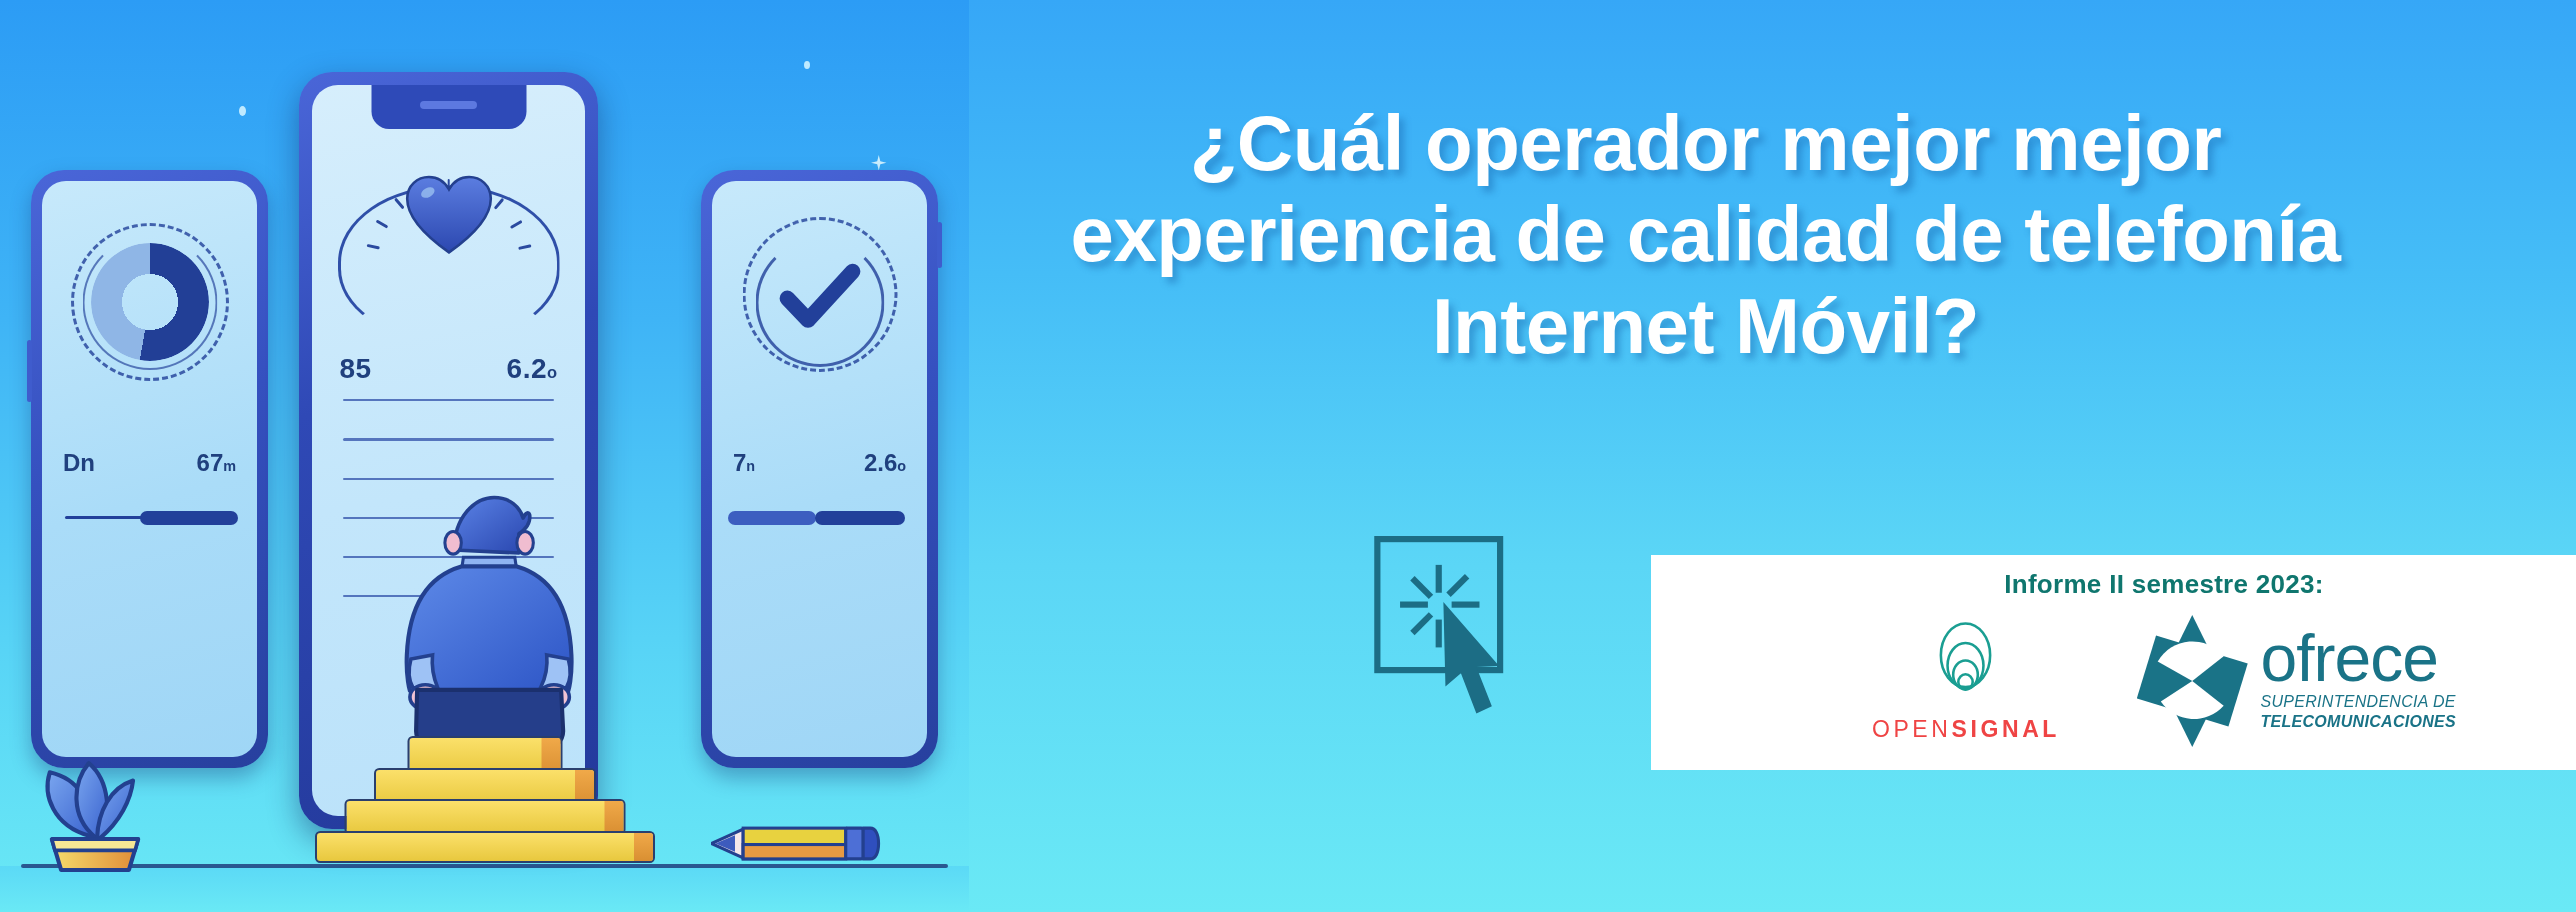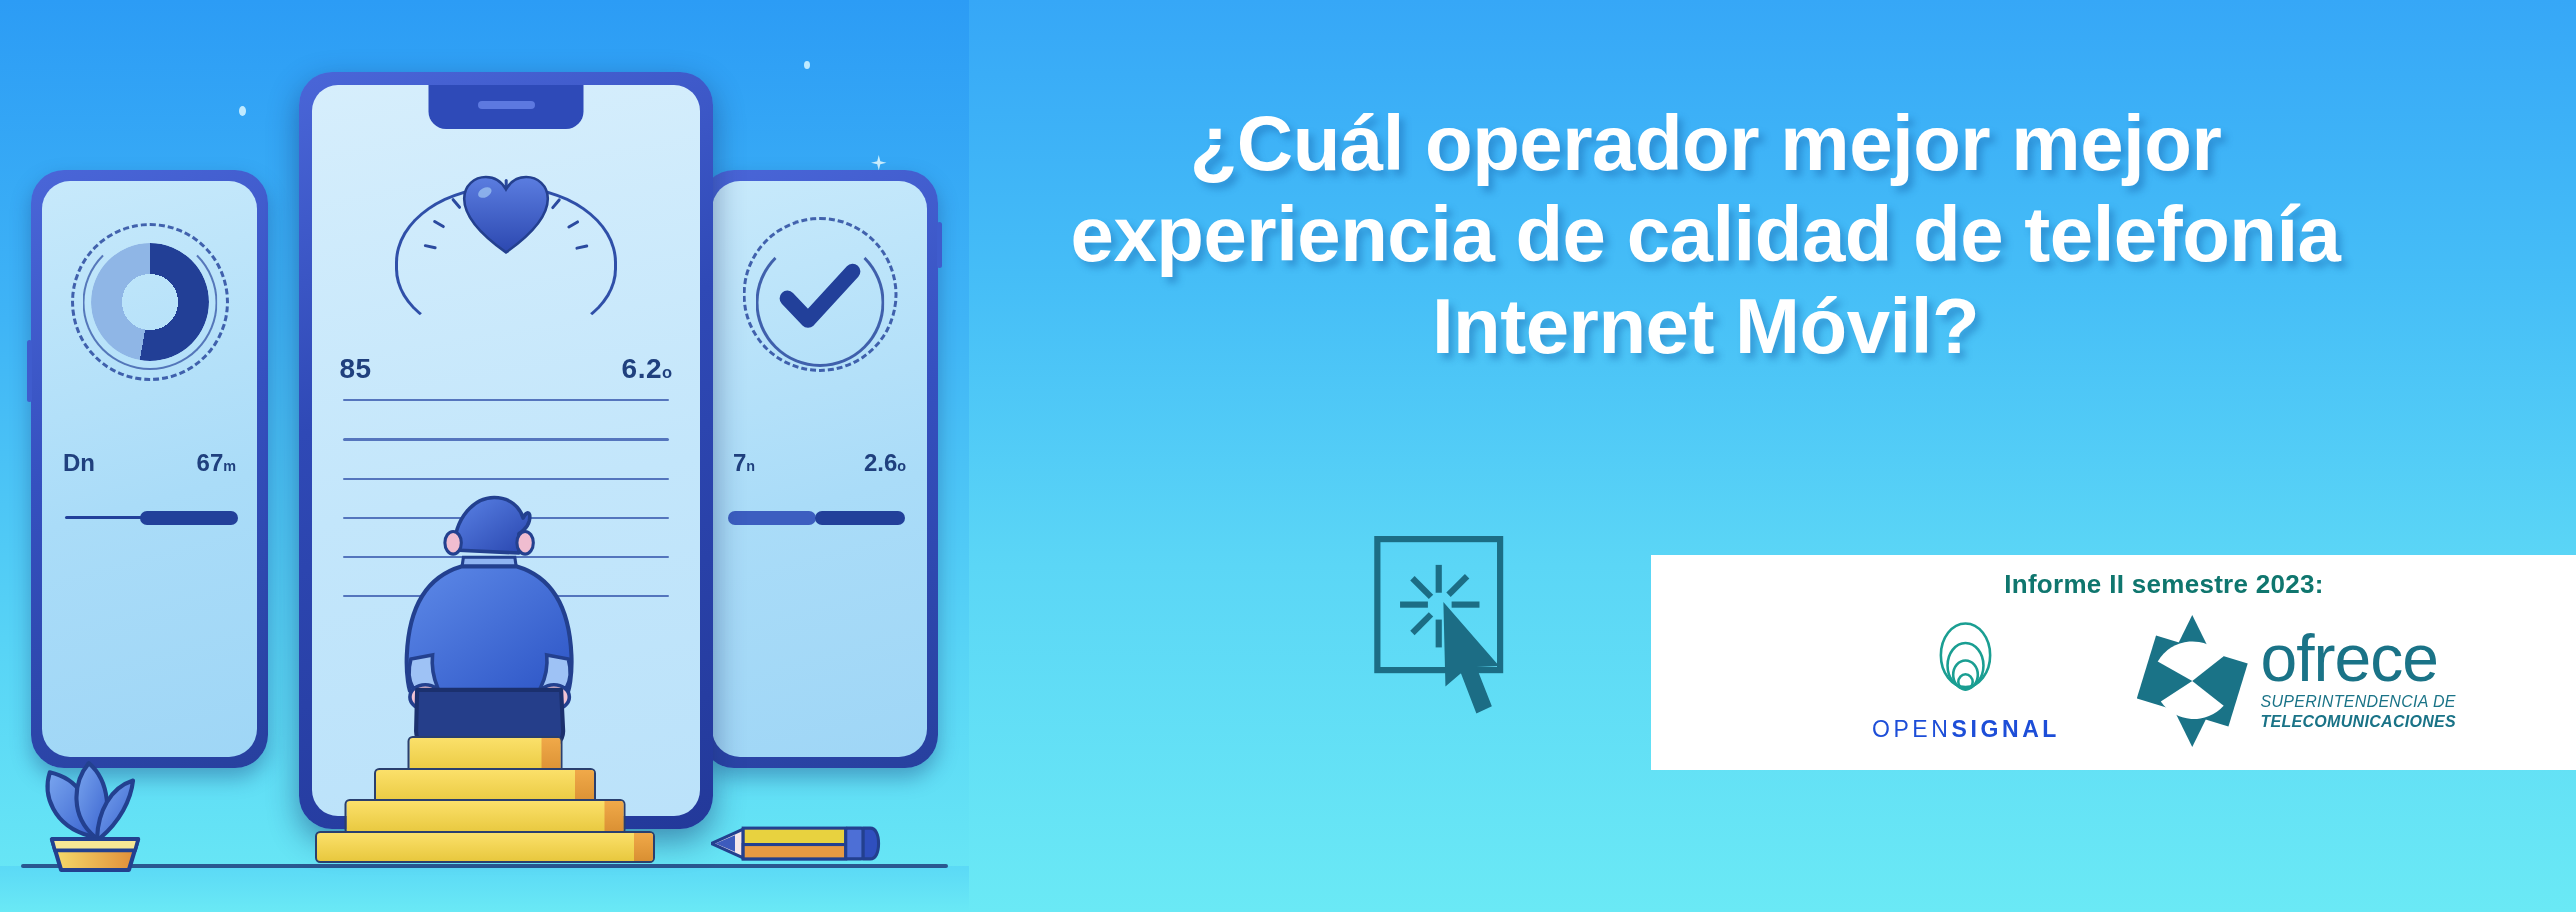--- a/index.html
+++ b/index.html
@@ -44,28 +44,27 @@
   .phone .screen{ position:absolute; inset:11.3px; border-radius:24px; overflow:hidden; }
 
   
   .phone-side{
     width:237px; height:598px;
     background:linear-gradient(155deg,#4a66d8 0%,#3550bf 45%,#27409e 100%);
     box-shadow:0 9.3px 20.6px rgba(20,45,110,.35);
   }
   .phone-side .screen{
     background:linear-gradient(165deg,#c7e9fb 0%,#aadcf8 55%,#9fd6f6 100%);
-    border-radius:28px;
   }
   #phoneLeft{ left:31px; top:170px; }
   #phoneRight{ left:701px; top:170px; }
 
   
   #phoneCenter{
-    left:299px; top:72px; width:414px; height:757px;
+    left:299px; top:72px; width:299px; height:757px;
     background:linear-gradient(160deg,#4a66d8 0%,#2f49b6 40%,#23399a 100%);
     box-shadow:0 11.3px 31px rgba(15,35,95,.45);
     z-index:6;
   }
   #phoneCenter .screen{
     inset:13.4px; border-radius:26px;
     background:linear-gradient(170deg,#d6eefc 0%,#c3e6fb 55%,#bbe2fa 100%);
   }
   .notch{
     position:absolute; left:50%; transform:translateX(-50%); top:0;
@@ -214,21 +213,21 @@
   .logos{
     flex:1; width:100%;
     display:flex; align-items:center; justify-content:center; gap:77px;
     padding-bottom:9.3px;
   }
   
   .os{ display:flex; flex-direction:column; align-items:center; gap:9.3px; }
   .os-mark{ width:77px; height:88px; }
   .os-mark svg{ width:100%; height:100%; display:block; }
   .os-word{
-    font-size:23px; letter-spacing:3.6px; color:#1d4ed8; white-space:nowrap;
+    font-size:23px; letter-spacing:3.6px; color:#ef4444; white-space:nowrap;
   }
   .os-word .thin{ font-weight:300; }
   .os-word .bold{ font-weight:800; }
   
   .sutel{ display:flex; align-items:center; gap:12.4px; }
   .sutel-mark{ width:111px; height:134px; }
   .sutel-mark svg{ width:100%; height:100%; display:block; }
   .sutel-txt{ display:flex; flex-direction:column; }
   .sutel-word{
     font-size:66px; line-height:.85; color:#1a7387;

